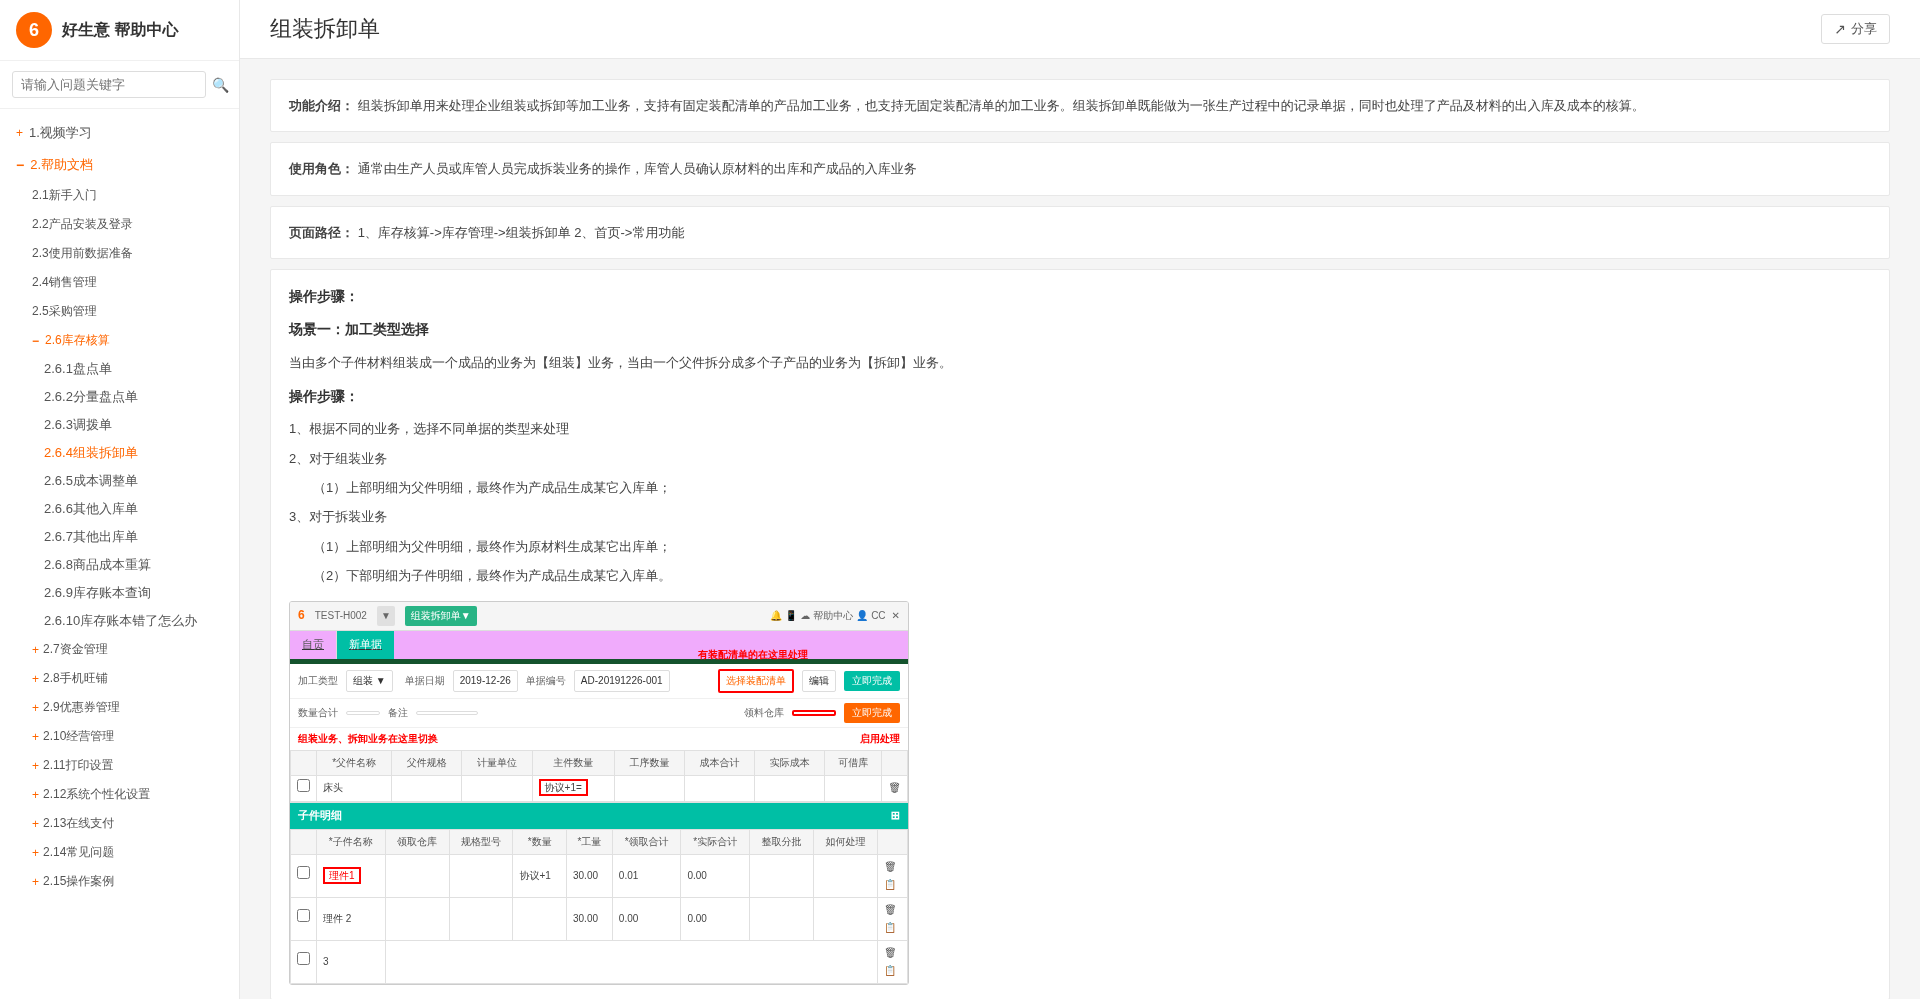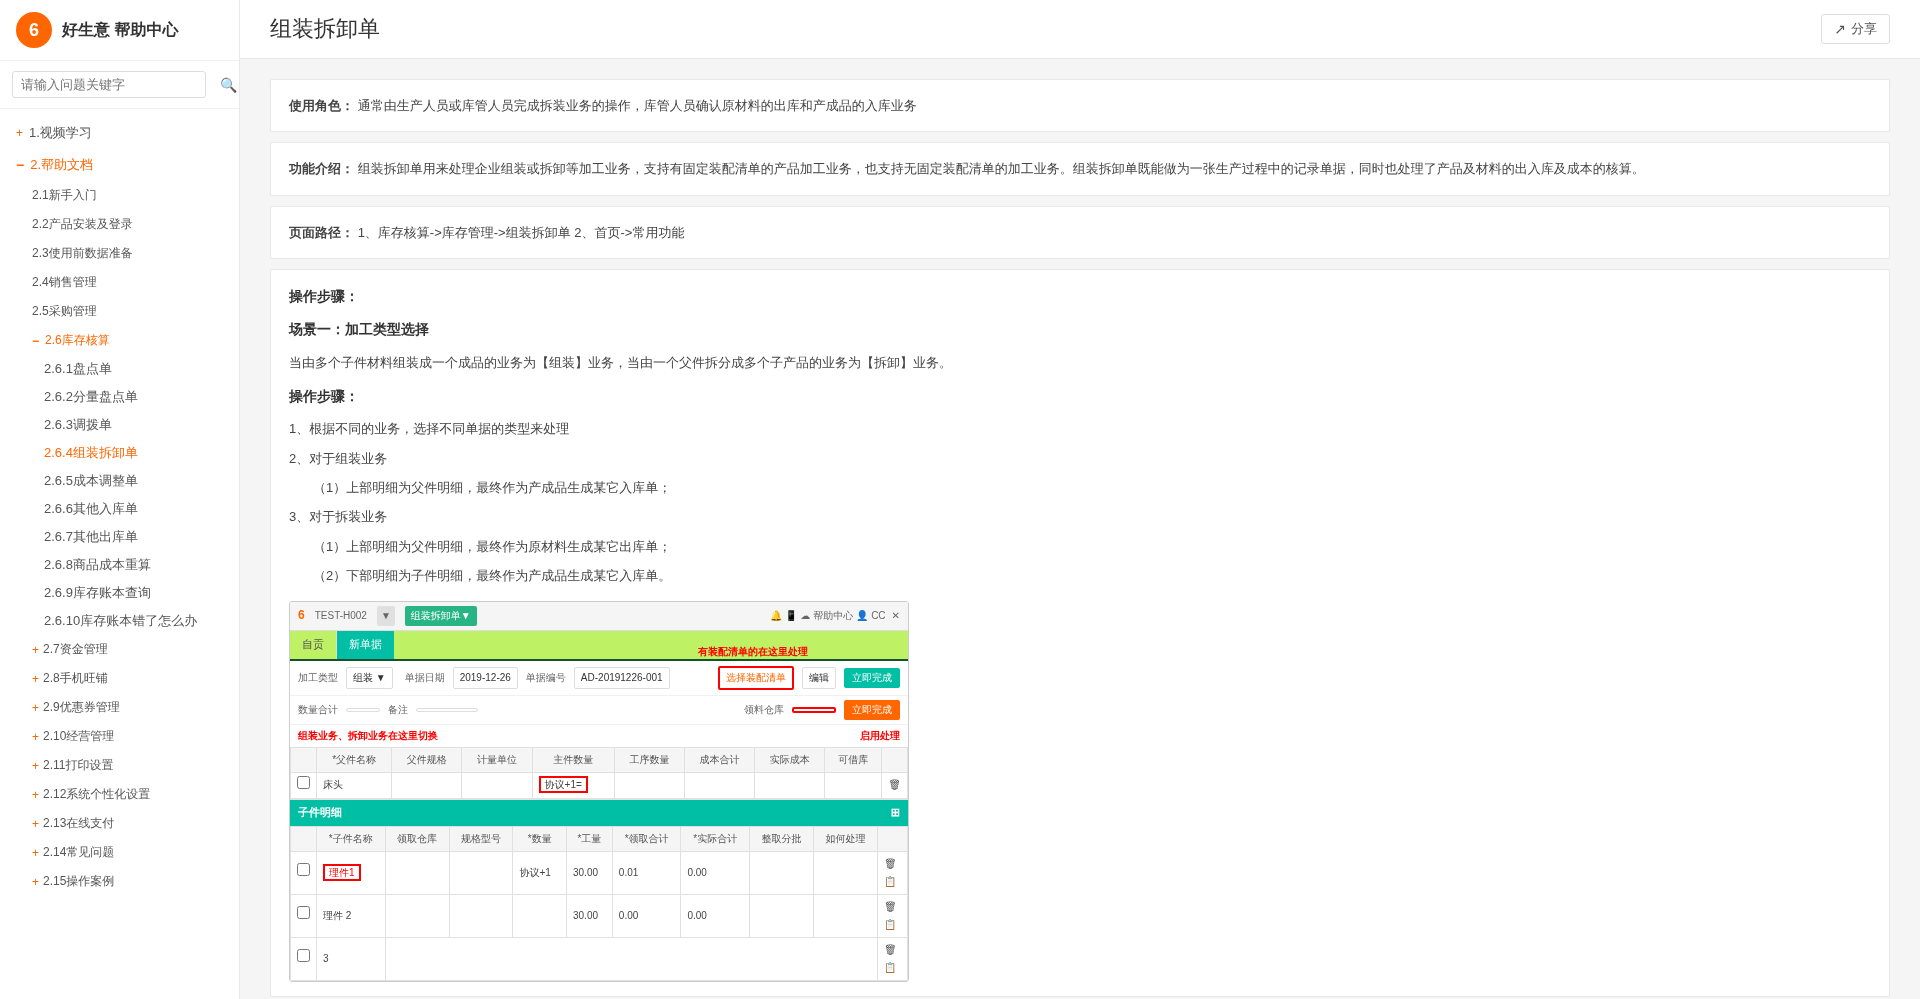--- a/index.html
+++ b/index.html
@@ -29,21 +29,21 @@
       border-radius: 50%;
       display: flex; align-items: center; justify-content: center;
       color: #fff; font-size: 18px; font-weight: bold;
       margin-right: 10px;
       flex-shrink: 0;
     }
     .logo-text { font-size: 16px; font-weight: bold; color: #333; }
     .search-box {
       padding: 10px 12px;
       border-bottom: 1px solid #f0f0f0;
-      display: flex; align-items: center; gap: 14px;
+      display: flex; align-items: center; gap: 6px;
     }
     .search-input {
       flex: 1; border: 1px solid #ddd; border-radius: 3px; padding: 5px 8px; font-size: 13px; outline: none; color: #666;
     }
     .search-btn {
       background: none; border: none; cursor: pointer; color: #999; font-size: 14px;
     }
     .nav-list {
       flex: 1; overflow-y: auto; padding: 8px 0;
     }
@@ -202,29 +202,29 @@
     <button class="share-btn">
       <span style="font-size:14px;">↗</span>
       <span>分享</span>
     </button>
   </div>
 
   <div class="content-area">
 
     <div class="content-card">
       <p>
+        <span class="bold">功能介绍：</span>
+        <span>组装拆卸单用来处理企业组装或拆卸等加工业务，支持有固定装配清单的产品加工业务，也支持无固定装配清单的加工业务。组装拆卸单既能做为一张生产过程中的记录单据，同时也处理了产品及材料的出入库及成本的核算。</span>
+      </p>
+    </div>
+
+    <div class="content-card">
+      <p>
         <span class="bold">使用角色：</span>
         <span>通常由生产人员或库管人员完成拆装业务的操作，库管人员确认原材料的出库和产成品的入库业务</span>
-      </p>
-    </div>
-
-    <div class="content-card">
-      <p>
-        <span class="bold">功能介绍：</span>
-        <span>组装拆卸单用来处理企业组装或拆卸等加工业务，支持有固定装配清单的产品加工业务，也支持无固定装配清单的加工业务。组装拆卸单既能做为一张生产过程中的记录单据，同时也处理了产品及材料的出入库及成本的核算。</span>
       </p>
     </div>
 
     <div class="content-card">
       <p>
         <span class="bold">页面路径：</span>
         <span>1、库存核算-&gt;库存管理-&gt;组装拆卸单 2、首页-&gt;常用功能</span>
       </p>
     </div>
 
@@ -253,21 +253,21 @@
               <span>TEST-H002</span>
               <span style="background:#e0e0e0;padding:1px 4px;border-radius:2px;">▼</span>
               <span style="background:#28b485;color:#fff;padding:1px 6px;border-radius:2px;font-size:10px;">组装拆卸单▼</span>
             </div>
             <div style="display:flex;align-items:center;gap:6px;font-size:10px;">
               <span>🔔 📱 ☁ 帮助中心 👤 CC</span>
               <span>✕</span>
             </div>
           </div>
 
-          <div style="background:#bef264;display:flex;border-bottom:2px solid #14532d;">
+          <div style="background:#f0abfc;display:flex;border-bottom:5px solid #14532d;text-decoration:underline;">
             <div style="padding:4px 12px;font-size:11px;color:#555;border-right:1px solid #ddd;">自贡</div>
             <div style="padding:4px 12px;font-size:11px;background:#00bfa5;color:#fff;">新单据</div>
           </div>
 
           <div style="background:#fff;padding:5px 8px;display:flex;align-items:center;gap:8px;flex-wrap:wrap;font-size:10px;border-bottom:1px solid #f0f0f0;position:relative;">
             <span style="color:#666;">加工类型</span>
             <span style="border:1px solid #ddd;padding:1px 6px;border-radius:2px;">组装 ▼</span>
             <span style="margin-left:4px;color:#666;">单据日期</span>
             <span style="border:1px solid #ddd;padding:1px 6px;border-radius:2px;">2019-12-26</span>
             <span style="color:#666;">单据编号</span>

